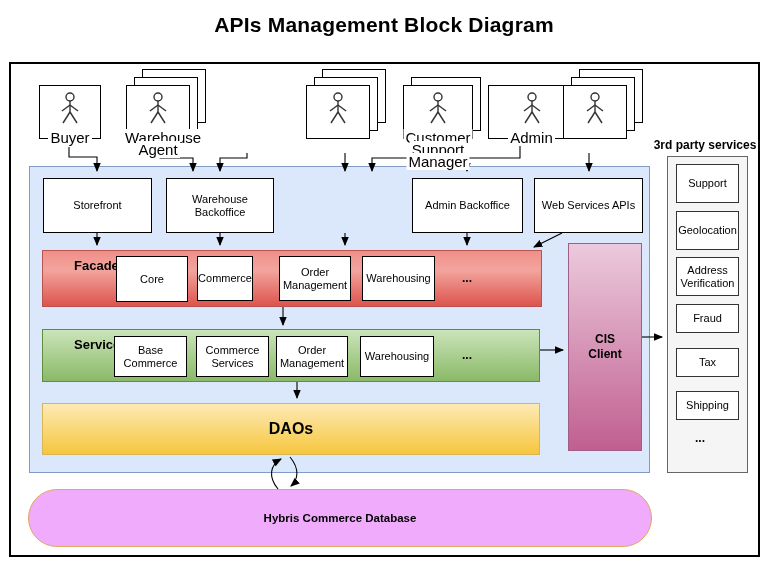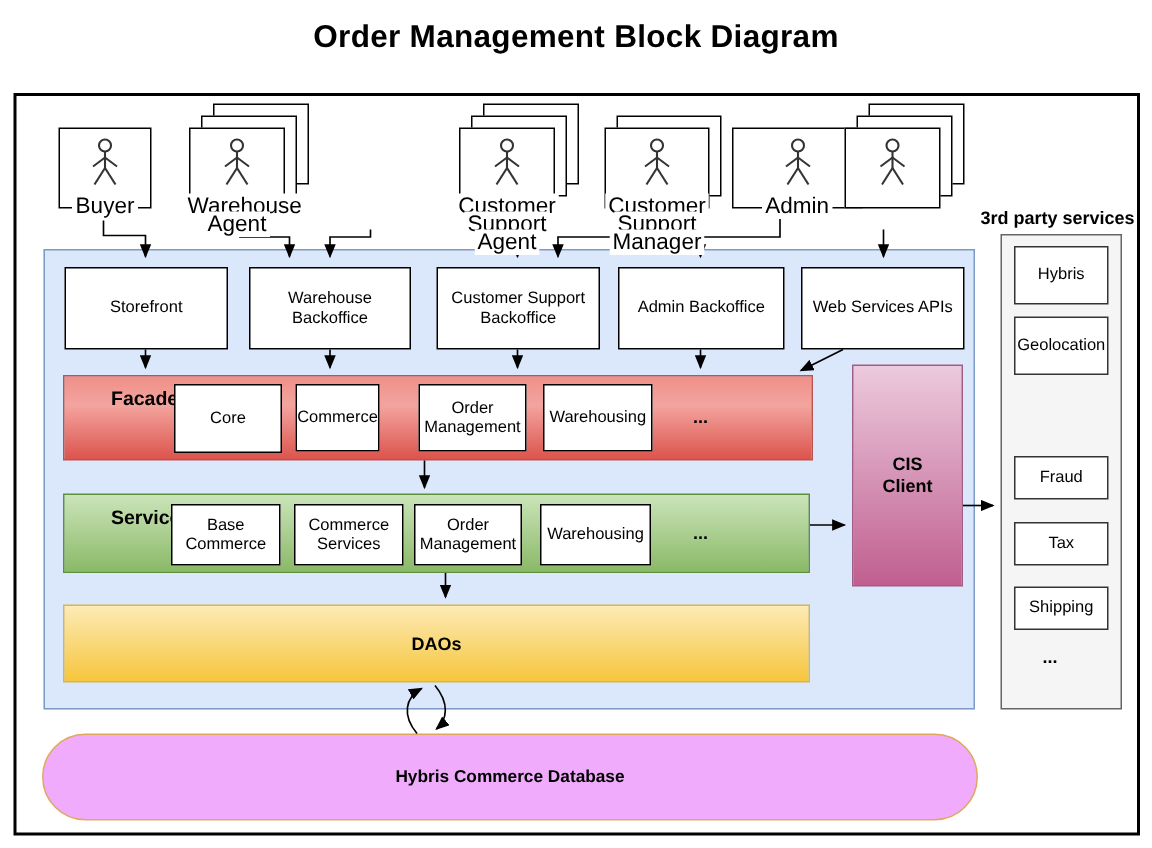--- a/index.html
+++ b/index.html
@@ -42,24 +42,24 @@
   .facades  { top:250px; width:500px; height:57px;
               background:linear-gradient(180deg,#ef9089 0%,#f3a49e 35%,#dc544d 100%);
               border:1px solid #b85450; }
   .servicesb{ top:329px; width:498px; height:53px;
               background:linear-gradient(180deg,#cbe4ba 0%,#8ab967 100%);
               border:1px solid #5d8f3d; }
   .daos { top:403px; width:498px; height:52px;
           background:linear-gradient(180deg,#fdeab5 0%,#f6c63d 100%);
           border:1px solid #d6b656;
           display:flex; align-items:center; justify-content:center;
-          font-size:12px; font-weight:bold; }
+          font-size:16px; font-weight:bold; }
   .dots { position:absolute; font-size:12px; font-weight:bold; text-align:center; width:30px; }
 
-  .cis { position:absolute; left:568px; top:243px; width:74px; height:148px;
+  .cis { position:absolute; left:568px; top:243px; width:74px; height:208px;
          background:linear-gradient(180deg,#eccadd 0%,#c05f90 100%);
          border:1px solid #9e5e86;
          display:flex; align-items:center; justify-content:center; text-align:center;
          font-size:12px; font-weight:bold; line-height:15px; }
   .cis span { display:block; width:44px; }
 
   .db { position:absolute; left:28px; top:489px; width:624px; height:58px;
         background:#f0abfc; border:1px solid #e0a75e; border-radius:29px;
         display:flex; align-items:center; justify-content:center;
         font-size:11.5px; font-weight:bold; }
@@ -76,21 +76,21 @@
 
   
   .wires { position:absolute; left:0; top:0; width:768px; height:565px;
            pointer-events:none; z-index:6; }
 </style>
 </head>
 <body>
 
 <div class="stage">
 
-  <div class="title">Order Management Block Diagram</div>
+  <div class="title">APIs Management Block Diagram</div>
 
   <div class="frame"></div>
 
   <div class="actor" style="left:39px;width:62px">
     <div class="abox">
       <svg width="26" height="34" viewBox="0 0 26 34">
         <g fill="none" stroke="#333" stroke-width="1.4">
           <circle cx="13" cy="5" r="4"></circle>
             <line x1="13" y1="9" x2="13" y2="20"></line>
           <line x1="13" y1="13" x2="5" y2="19"></line>
@@ -130,21 +130,20 @@
         <g fill="none" stroke="#333" stroke-width="1.4">
           <circle cx="13" cy="5" r="4"></circle>
             <line x1="13" y1="9" x2="13" y2="20"></line>
           <line x1="13" y1="13" x2="5" y2="19"></line>
             <line x1="13" y1="13" x2="21" y2="19"></line>
           <line x1="13" y1="20" x2="6" y2="31"></line>
             <line x1="13" y1="20" x2="20" y2="31"></line>
         </g>
       </svg>
     </div>
-    <div class="actor-label w95"><span class="bg">Customer Support Agent</span></div>
   </div>
 
   <div class="actor" style="left:403px;width:70px">
     <div class="layer l2"></div>
     <div class="abox">
       <svg width="26" height="34" viewBox="0 0 26 34">
         <g fill="none" stroke="#333" stroke-width="1.4">
           <circle cx="13" cy="5" r="4"></circle>
             <line x1="13" y1="9" x2="13" y2="20"></line>
           <line x1="13" y1="13" x2="5" y2="19"></line>
@@ -187,21 +186,20 @@
             <line x1="13" y1="20" x2="20" y2="31"></line>
         </g>
       </svg>
     </div>
   </div>
 
   <div class="bluebox"></div>
 
   <div class="wbox toprow" style="left:43px;width:109px">Storefront</div>
   <div class="wbox toprow" style="left:166px;width:108px">Warehouse Backoffice</div>
-  <div class="wbox toprow" style="left:291px;width:109px">Customer Support Backoffice</div>
   <div class="wbox toprow" style="left:412px;width:111px">Admin Backoffice</div>
   <div class="wbox toprow" style="left:534px;width:109px">Web Services APIs</div>
 
   <div class="band facades">
     <div class="band-label">Facades</div>
   </div>
   <div class="wbox" style="left:116px;top:256px;width:72px;height:46px">Core</div>
   <div class="wbox" style="left:197px;top:256px;width:56px;height:45px">Commerce</div>
   <div class="wbox" style="left:279px;top:256px;width:72px;height:45px">Order Management</div>
   <div class="wbox" style="left:362px;top:256px;width:73px;height:45px">Warehousing</div>
@@ -219,22 +217,23 @@
   <div class="band daos">DAOs</div>
 
   <div class="cis">
     <span>CIS Client</span>
   </div>
 
   <div class="db">Hybris Commerce Database</div>
 
   <div class="panel-title">3rd party services</div>
   <div class="panel">
-    <div class="pbox" style="top:7px;height:39px">Hybris</div>
+    <div class="pbox" style="top:7px;height:39px">Support</div>
     <div class="pbox" style="top:54px;height:39px">Geolocation</div>
+    <div class="pbox" style="top:100px;height:39px">Address Verification</div>
     <div class="pbox" style="top:147px;height:29px">Fraud</div>
     <div class="pbox" style="top:191px;height:29px">Tax</div>
     <div class="pbox" style="top:234px;height:29px">Shipping</div>
     <div class="dots">...</div>
   </div>
 
   <svg class="wires" viewBox="0 0 768 565">
     <defs>
       <marker id="ah" markerWidth="9" markerHeight="7" refX="7.5" refY="3.5" orient="auto">
         <path d="M0,0 L8.5,3.5 L0,7 z" fill="#000"></path>

